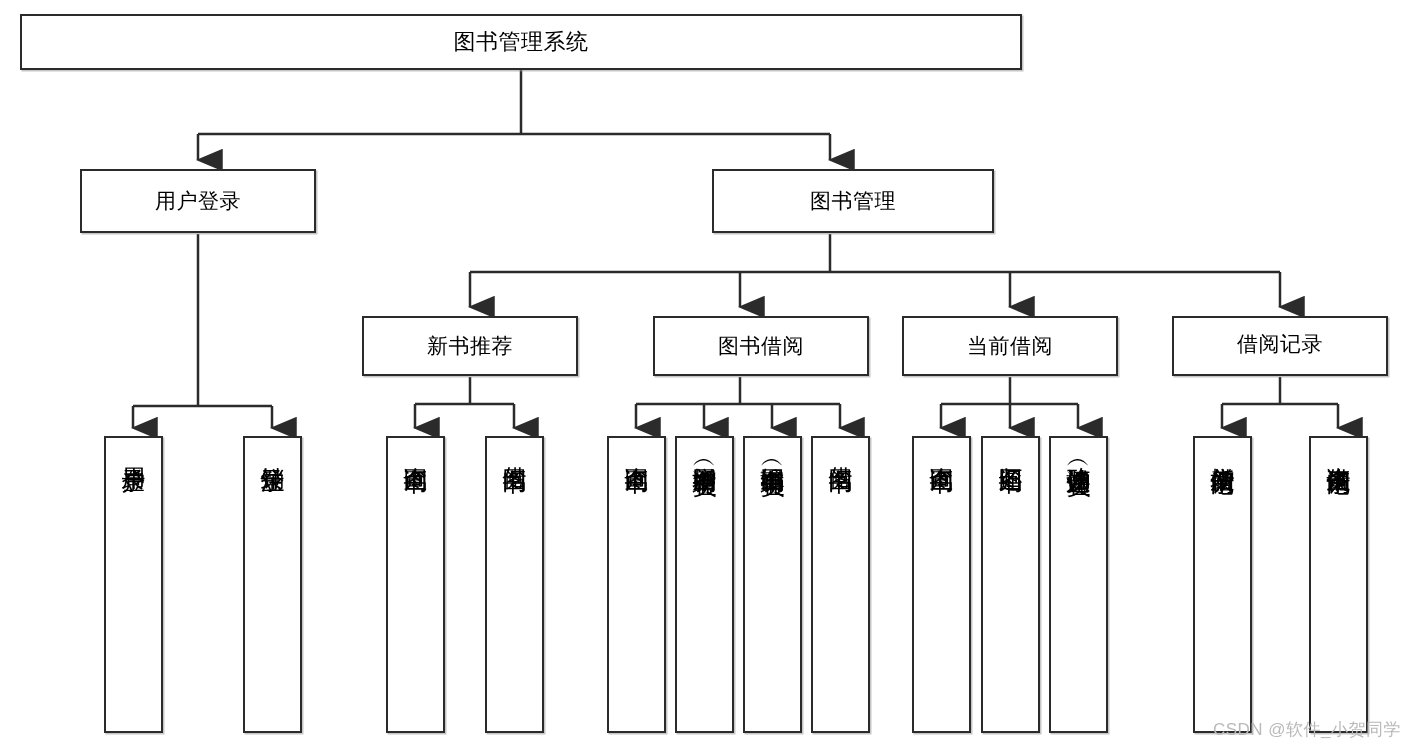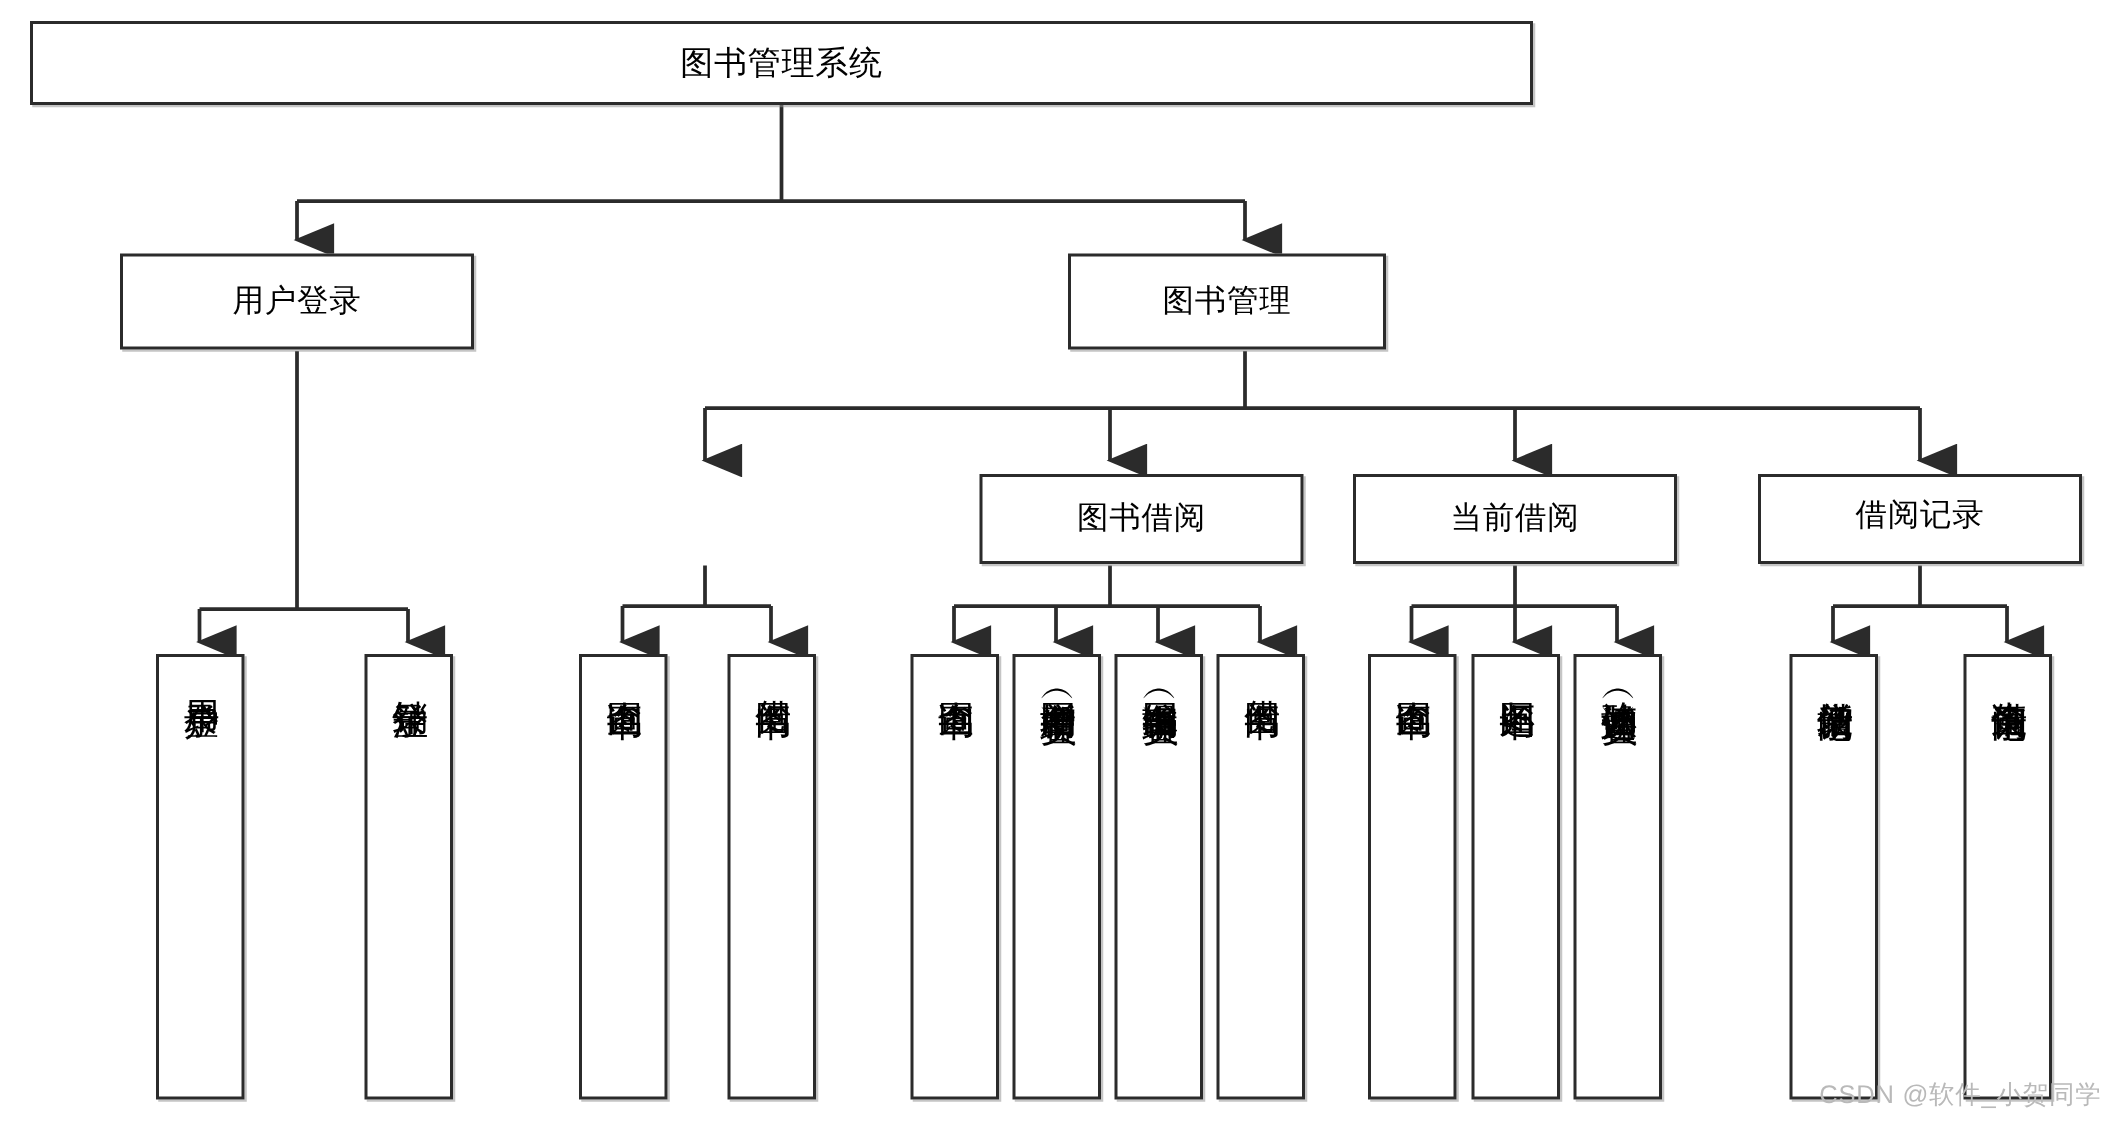--- a/index.html
+++ b/index.html
@@ -128,24 +128,27 @@
     </g>
   </svg>
 
   <div class="node root horizontal" style="left:20px; top:14px; width:1002px; height:56px;">
     <span class="node-label">图书管理系统</span>
   </div>
 
   <div class="node horizontal" style="left:80px; top:169px; width:236px; height:64px;">
     <span class="node-label">用户登录</span>
   </div>
-  <div class="node horizontal" style="left:712px; top:169px; width:212px; height:64px;">
+  <div class="node horizontal" style="left:712px; top:169px; width:282px; height:64px;">
     <span class="node-label">图书管理</span>
   </div>
 
+  <div class="node horizontal" style="left:362px; top:316px; width:216px; height:60px;">
+    <span class="node-label">新书推荐</span>
+  </div>
   <div class="node horizontal" style="left:632px; top:316px; width:216px; height:60px;margin-left:21px;">
     <span class="node-label">图书借阅</span>
   </div>
   <div class="node horizontal" style="left:902px; top:316px; width:216px; height:60px;">
     <span class="node-label">当前借阅</span>
   </div>
   <div class="node horizontal" style="left:1172px; top:316px; width:216px; height:60px;font-family:Liberation Mono, monospace;">
     <span class="node-label">借阅记录</span>
   </div>
 

